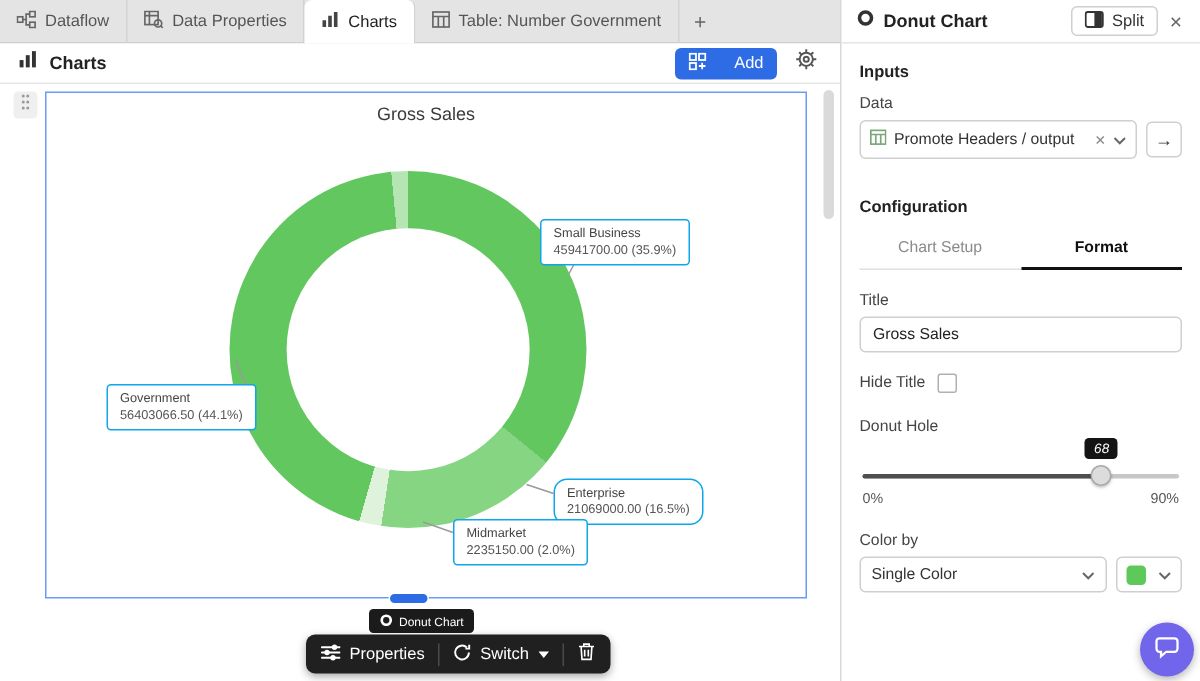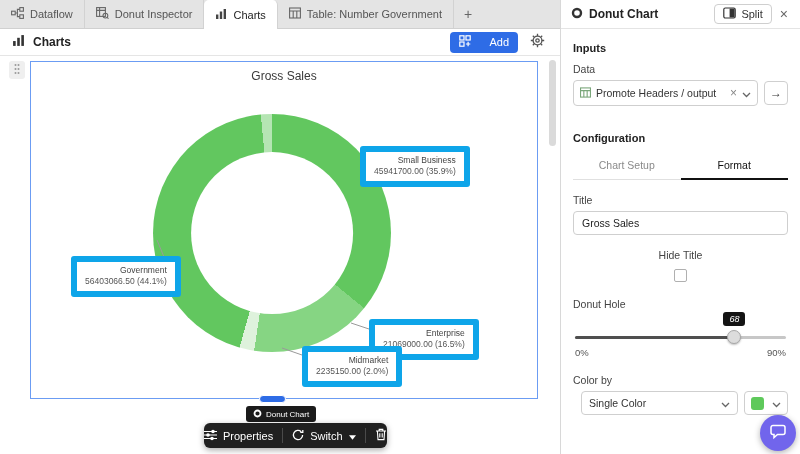--- a/index.html
+++ b/index.html
@@ -37,40 +37,40 @@
     display:flex; align-items:center; gap:5px; padding:12px 6px; background:#fff; }
   .combo-value { flex:1; font-size:10.5px; color:#333; white-space:nowrap;
     overflow:hidden; text-overflow:ellipsis; }
   .combo-clear { font-size:12px; color:#888; line-height:1; }
   .arrow-btn { width:24px; height:24px; margin-left:6px; border:1px solid #cfcfcf;
     border-radius:4px; background:#fff; display:flex; align-items:center;
     justify-content:center; font-size:12px; color:#333; }
 
   .cfg-tabs { display:flex; border-bottom:1px solid #e0e0e0; margin:2px 0 14px 0; }
   .cfg-tab { flex:1; text-align:center; padding:6px 0 7px 0; font-size:10.5px; color:#8a8a8a; }
-  .cfg-tab.active { color:#111; font-weight:normal; border-bottom:2px solid #111; margin-bottom:-1px; }
+  .cfg-tab.active { color:#111; font-weight:bold; border-bottom:2px solid #111; margin-bottom:-1px; }
 
   .text-input { width:100%; height:24px; border:1px solid #cfcfcf; border-radius:4px;
     padding:0 8px; font-size:10.5px; color:#222; font-family:"Liberation Sans",sans-serif;
     margin-bottom:14px; outline:none; background:#fff; }
-  .check-row { display:flex; align-items:center; gap:8px; margin-bottom:16px;flex-direction:column; }
+  .check-row { display:flex; align-items:flex-start; gap:8px; margin-bottom:16px; }
   .check-row .field-label { margin-bottom:0; }
   .checkbox { width:13px; height:13px; border:1px solid #b0b0b0; border-radius:2px; background:#fff; }
 
   .slider-wrap { position:relative; height:3px; margin:26px 2px 0 2px; background:#c7c7c7; border-radius:2px; }
   .slider-fill { position:absolute; left:0; top:0; height:3px; background:#4f4f4f; border-radius:2px; }
   .slider-handle { position:absolute; top:-6px; width:14px; height:14px; border-radius:50%;
     background:#dcdcdc; border:1px solid #a8a8a8; transform:translateX(-50%);
     box-shadow:0 1px 2px rgba(0,0,0,.25); }
   .slider-bubble { position:absolute; top:-24px; transform:translateX(-50%);
     background:#141414; color:#fff; font-size:9px; padding:2px 6px; border-radius:3px;font-style:italic; }
   .slider-labels { display:flex; justify-content:space-between; font-size:9.5px;
     color:#555; margin:8px 2px 16px 2px; }
 
-  .colorby-row { display:flex; align-items:flex-end;margin-left:8px; }
+  .colorby-row { display:flex; align-items:flex-end; }
   .select { height:24px; border:1px solid #cfcfcf; border-radius:4px; background:#fff;
     display:flex; align-items:center; gap:6px; padding:0 7px; }
   .select-main { flex:1; }
   .select-value { flex:1; font-size:10.5px; color:#333; }
   .select-swatchbox { width:44px; margin-left:6px; justify-content:space-between; padding:0 6px; }
   .swatch { width:13px; height:13px; border-radius:3px; }
 
   
   .toolbar2 { position:absolute; left:0; top:29px; width:560px; height:27px; background:#fff;
     border-bottom:1px solid #e5e5e5; display:flex; align-items:center; gap:8px; padding:0 12px; z-index:1; }
@@ -89,31 +89,31 @@
 
   .chart-frame { position:absolute; left:30px; top:5px; width:508px; height:338px;
     background:#fff; border:1px solid var(--selection-blue); }
   .chart-title { position:absolute; left:0; top:7px; width:100%; text-align:center;
     font-size:12px; color:#3a3a3a; }
   .donut-ring { position:absolute; left:122px; top:52px; width:238px; height:238px;
     border-radius:50%; }
   .donut-hole { position:absolute; left:50%; top:50%; transform:translate(-50%,-50%);
     background:#fff; border-radius:50%; }
   .leader-lines { position:absolute; left:0; top:0; pointer-events:none; }
-  .callout { position:absolute; background:#fff; border:6px solid #0ea5e9; border-radius:3px;
-    padding:3px 8px; font-size:8.5px; color:#555; text-align:right; line-height:1.35;
+  .callout { position:absolute; background:#fff; border:1px solid #0ea5e9; border-radius:3px;
+    padding:3px 8px; font-size:8.5px; color:#555; text-align:left; line-height:1.35;
     white-space:nowrap; }
   .callout .l1 { color:#444; }
 
   .resize-pill { position:absolute; left:228px; bottom:-5px; width:27px; height:8px;
     background:var(--accent-blue); border-radius:4px; border:1px solid #fff; }
   .sel-badge { position:absolute; left:246px; top:350px; display:inline-flex; align-items:center;
     gap:4px; background:#1b1b1b; color:#fff; font-size:8px; padding:2.5px 7px; border-radius:3px; }
   .float-toolbar { position:absolute; left:204px; top:367px; display:flex; align-items:center;
-    gap:9px; background:#202020; border-radius:6px; padding:5px 0; color:#fff;
+    gap:9px; background:#202020; border-radius:6px; padding:5px 10px; color:#fff;
     font-size:11px; box-shadow:0 2px 6px rgba(0,0,0,.35); }
   .ft-item { display:flex; align-items:center; gap:6px; }
   .ft-div { width:1px; height:15px; background:#4a4a4a; }
 
   .chat-fab { position:absolute; left:760px; top:415px; width:36px; height:36px; border-radius:50%;
     background:var(--fab-purple); display:flex; align-items:center; justify-content:center;
     box-shadow:0 2px 6px rgba(0,0,0,.3); }
 </style>
 </head>
 <body>
@@ -130,21 +130,21 @@
           </svg></span>
       <span>Dataflow</span>
     </div>
     <div class="tab">
       <span><svg width="13" height="12" viewBox="0 0 13 12" fill="none" stroke="#666" stroke-width="1.1">
             <rect x="0.6" y="0.6" width="8.8" height="8.8"></rect>
             <path d="M0.6 3.4h8.8M3.6 0.6v8.8"></path>
             <circle cx="9.4" cy="8.6" r="2.4"></circle>
             <path d="M11.1 10.3l1.4 1.3"></path>
           </svg></span>
-      <span>Donut Inspector</span>
+      <span>Data Properties</span>
     </div>
     <div class="tab active">
       <span><svg width="12" height="12" viewBox="0 0 12 12" fill="#444">
             <rect x="1" y="6.5" width="2.4" height="4.5"></rect>
             <rect x="4.8" y="3.5" width="2.4" height="7.5"></rect>
             <rect x="8.6" y="1" width="2.4" height="10"></rect>
           </svg></span>
       <span>Charts</span>
     </div>
     <div class="tab">
@@ -217,21 +217,21 @@
       </svg>
 
       <div class="callout" style="left:329px; top:84px;">
         <div class="l1">Small Business</div>
         <div class="l2">45941700.00 (35.9%)</div>
       </div>
       <div class="callout" style="left:40px; top:194px;">
         <div class="l1">Government</div>
         <div class="l2">56403066.50 (44.1%)</div>
       </div>
-      <div class="callout" style="left:338px; top:257px;">
+      <div class="callout" style="left:338px; top:257px;border-radius:9px;">
         <div class="l1">Enterprise</div>
         <div class="l2">21069000.00 (16.5%)</div>
       </div>
       <div class="callout" style="left:271px; top:284px;">
         <div class="l1">Midmarket</div>
         <div class="l2">2235150.00 (2.0%)</div>
       </div>
 
       <div class="resize-pill"></div>
     </div>

